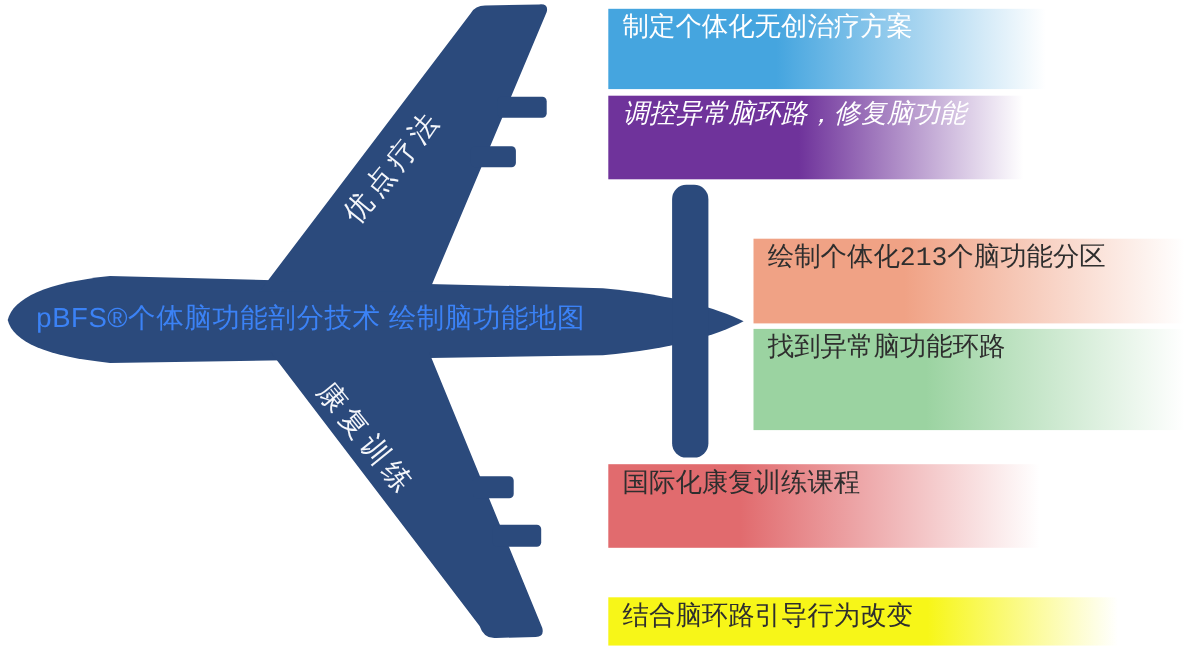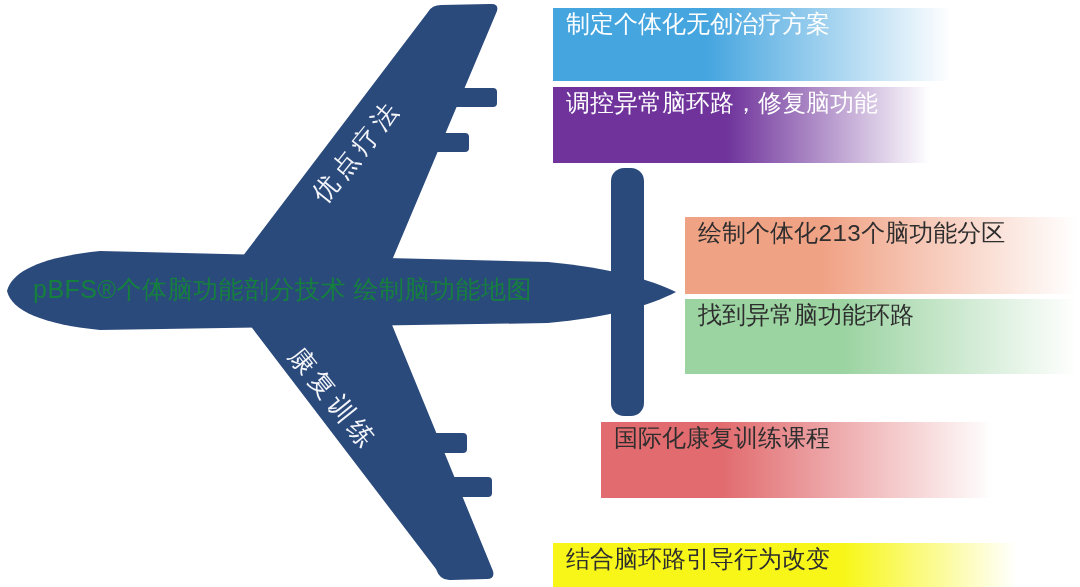--- a/index.html
+++ b/index.html
@@ -34,24 +34,24 @@
     padding-left:13px; box-sizing:border-box;
     font-size:24px; white-space:nowrap;
   }
   .banner span { display:inline-block; }
   .b1 { left:553px; top:8px;   width:402px; height:73px;
         background:linear-gradient(to right, var(--c) 0%, var(--c) 38%, rgba(255,255,255,0) 99%); }
   .b2 { left:553px; top:87px;  width:385px; height:76px;
         background:linear-gradient(to right, var(--c) 0%, var(--c) 45%, rgba(255,255,255,0) 98%); }
   .b3 { left:685px; top:217px; width:392px; height:77px;
         background:linear-gradient(to right, var(--c) 0%, var(--c) 35%, rgba(255,255,255,0) 100%);font-family:Liberation Mono, monospace; }
-  .b4 { left:685px; top:299px; width:392px; height:75px;
+  .b4 { left:685px; top:299px; width:392px; height:92px;
         background:linear-gradient(to right, var(--c) 0%, var(--c) 40%, rgba(255,255,255,0) 100%); }
   .b5 { left:553px; top:422px; width:400px; height:76px;
-        background:linear-gradient(to right, var(--c) 0%, var(--c) 30%, rgba(255,255,255,0) 98%);margin-left:48px; }
+        background:linear-gradient(to right, var(--c) 0%, var(--c) 30%, rgba(255,255,255,0) 98%); }
   .b6 { left:553px; top:507px; width:468px; height:78px;
         background:linear-gradient(to right, var(--c) 0%, var(--c) 62%, rgba(255,255,255,0) 99%);margin-top:36px; }
 </style>
 </head>
 <body>
 
 <div class="stage" data-name="infographic-canvas">
 
   <svg class="plane" width="1080" height="587" viewBox="0 0 1080 587" data-name="airplane-graphic">
     <g data-name="plane-shape" style="--c: #2b4a7c;">
@@ -81,31 +81,31 @@
       <rect data-name="plane-tail-stabilizer" x="611" y="168" width="33" height="248" rx="13"></rect>
 
       <rect data-name="plane-engine-top-outer" x="452" y="88" width="45" height="19" rx="4"></rect>
       <rect data-name="plane-engine-top-inner" x="428" y="133" width="41" height="19" rx="4"></rect>
 
       <rect data-name="plane-engine-bottom-inner" x="430" y="433" width="37" height="20" rx="4"></rect>
       <rect data-name="plane-engine-bottom-outer" x="448" y="477" width="44" height="20" rx="4"></rect>
     </g>
   </svg>
 
-  <div class="fuselage-label" data-name="fuselage-label" style="color: #15803d;">pBFS®个体脑功能剖分技术 绘制脑功能地图</div>
+  <div class="fuselage-label" data-name="fuselage-label" style="color: #3b82f6;">pBFS®个体脑功能剖分技术 绘制脑功能地图</div>
 
   <div class="wing-label top" data-name="top-wing-label" style="color: rgb(244, 246, 250);">优点疗法</div>
 
   <div class="wing-label bottom" data-name="bottom-wing-label" style="color: rgb(244, 246, 250);">康复训练</div>
 
   <div class="banner b1" data-name="banner-treatment-plan" style="--c: #45a5df; color: rgb(255, 255, 255);">
     <span data-name="banner-label">制定个体化无创治疗方案</span>
   </div>
 
-  <div class="banner b2" data-name="banner-regulate-circuit" style="--c: #6f339b; color: rgb(255, 255, 255);">
+  <div class="banner b2" data-name="banner-regulate-circuit" style="--c: #6f339b; color: rgb(255, 255, 255); font-style: italic;">
     <span data-name="banner-label">调控异常脑环路，修复脑功能</span>
   </div>
 
   <div class="banner b3" data-name="banner-map-parcellation" style="--c: #f0a285; color: rgb(46, 46, 46);">
     <span data-name="banner-label">绘制个体化213个脑功能分区</span>
   </div>
 
   <div class="banner b4" data-name="banner-find-circuit" style="--c: #9bd3a1; color: rgb(46, 46, 46);">
     <span data-name="banner-label">找到异常脑功能环路</span>
   </div>

